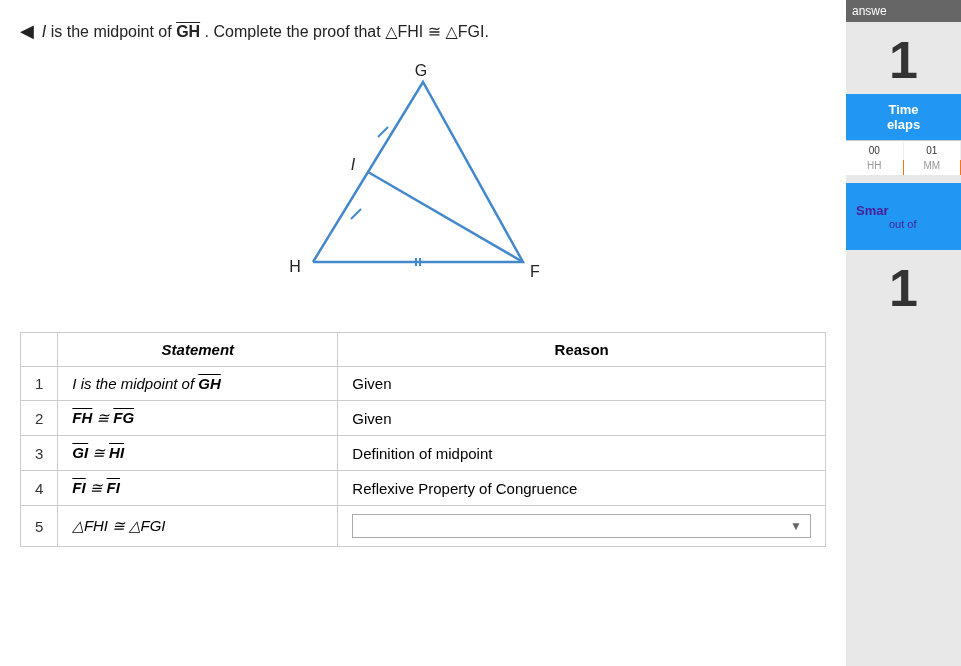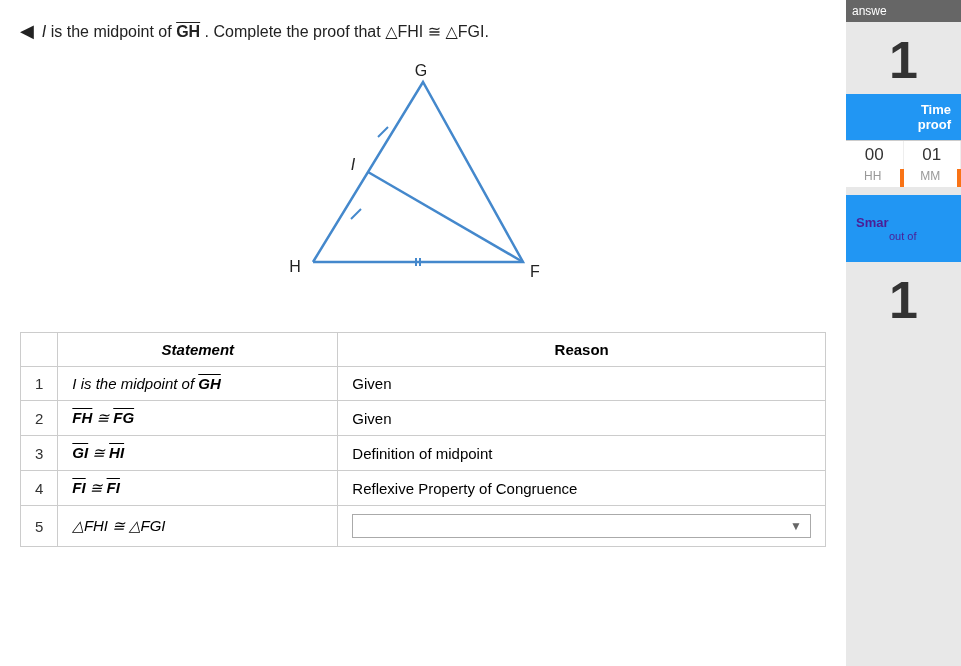--- a/index.html
+++ b/index.html
@@ -128,49 +128,49 @@
       width: 100%;
     }
 
     .time-elapsed-box {
       background: #2196F3;
       color: #fff;
       width: 100%;
       padding: 8px 10px;
       font-size: 13px;
       font-weight: bold;
-      text-align: right;
+      text-align: center;
     }
 
     .timer-display {
       display: flex;
       width: 100%;
       background: #fff;
       border-top: 1px solid #ccc;
     }
     .timer-display .time-num {
       flex: 1;
       text-align: center;
       padding: 4px 2px;
-      font-size: 17px;
+      font-size: 10px;
       border-right: 1px solid #eee;
       color: #333;
     }
     .timer-label-row {
       display: flex;
       width: 100%;
       background: #fff;
     }
     .timer-label-row .time-label {
       flex: 1;
       text-align: center;
-      font-size: 12px;
+      font-size: 10px;
       color: #999;
       padding-bottom: 4px;
-      border-right: 4px solid #f97316;
+      border-right: 1px solid #f97316;
     }
 
     .smart-score-box {
       background: #2196F3;
       color: #4c1d95;
       width: 100%;
       padding: 20px 10px;
       font-size: 13px;
       font-weight: bold;
       text-align: left;
@@ -291,21 +291,21 @@
       </tr>
     </tbody>
   </table>
 </div>
 
 <div class="right-sidebar">
   <div class="answers-bar">answe</div>
   <div class="score-number">1</div>
   <div class="time-elapsed-box">
     <div>Time</div>
-    <div>proof</div>
+    <div>elaps</div>
   </div>
   <div class="timer-display">
     <div class="time-num">00</div>
     <div class="time-num">01</div>
   </div>
   <div class="timer-label-row">
     <div class="time-label">HH</div>
     <div class="time-label">MM</div>
   </div>
   <div class="smart-score-box">

